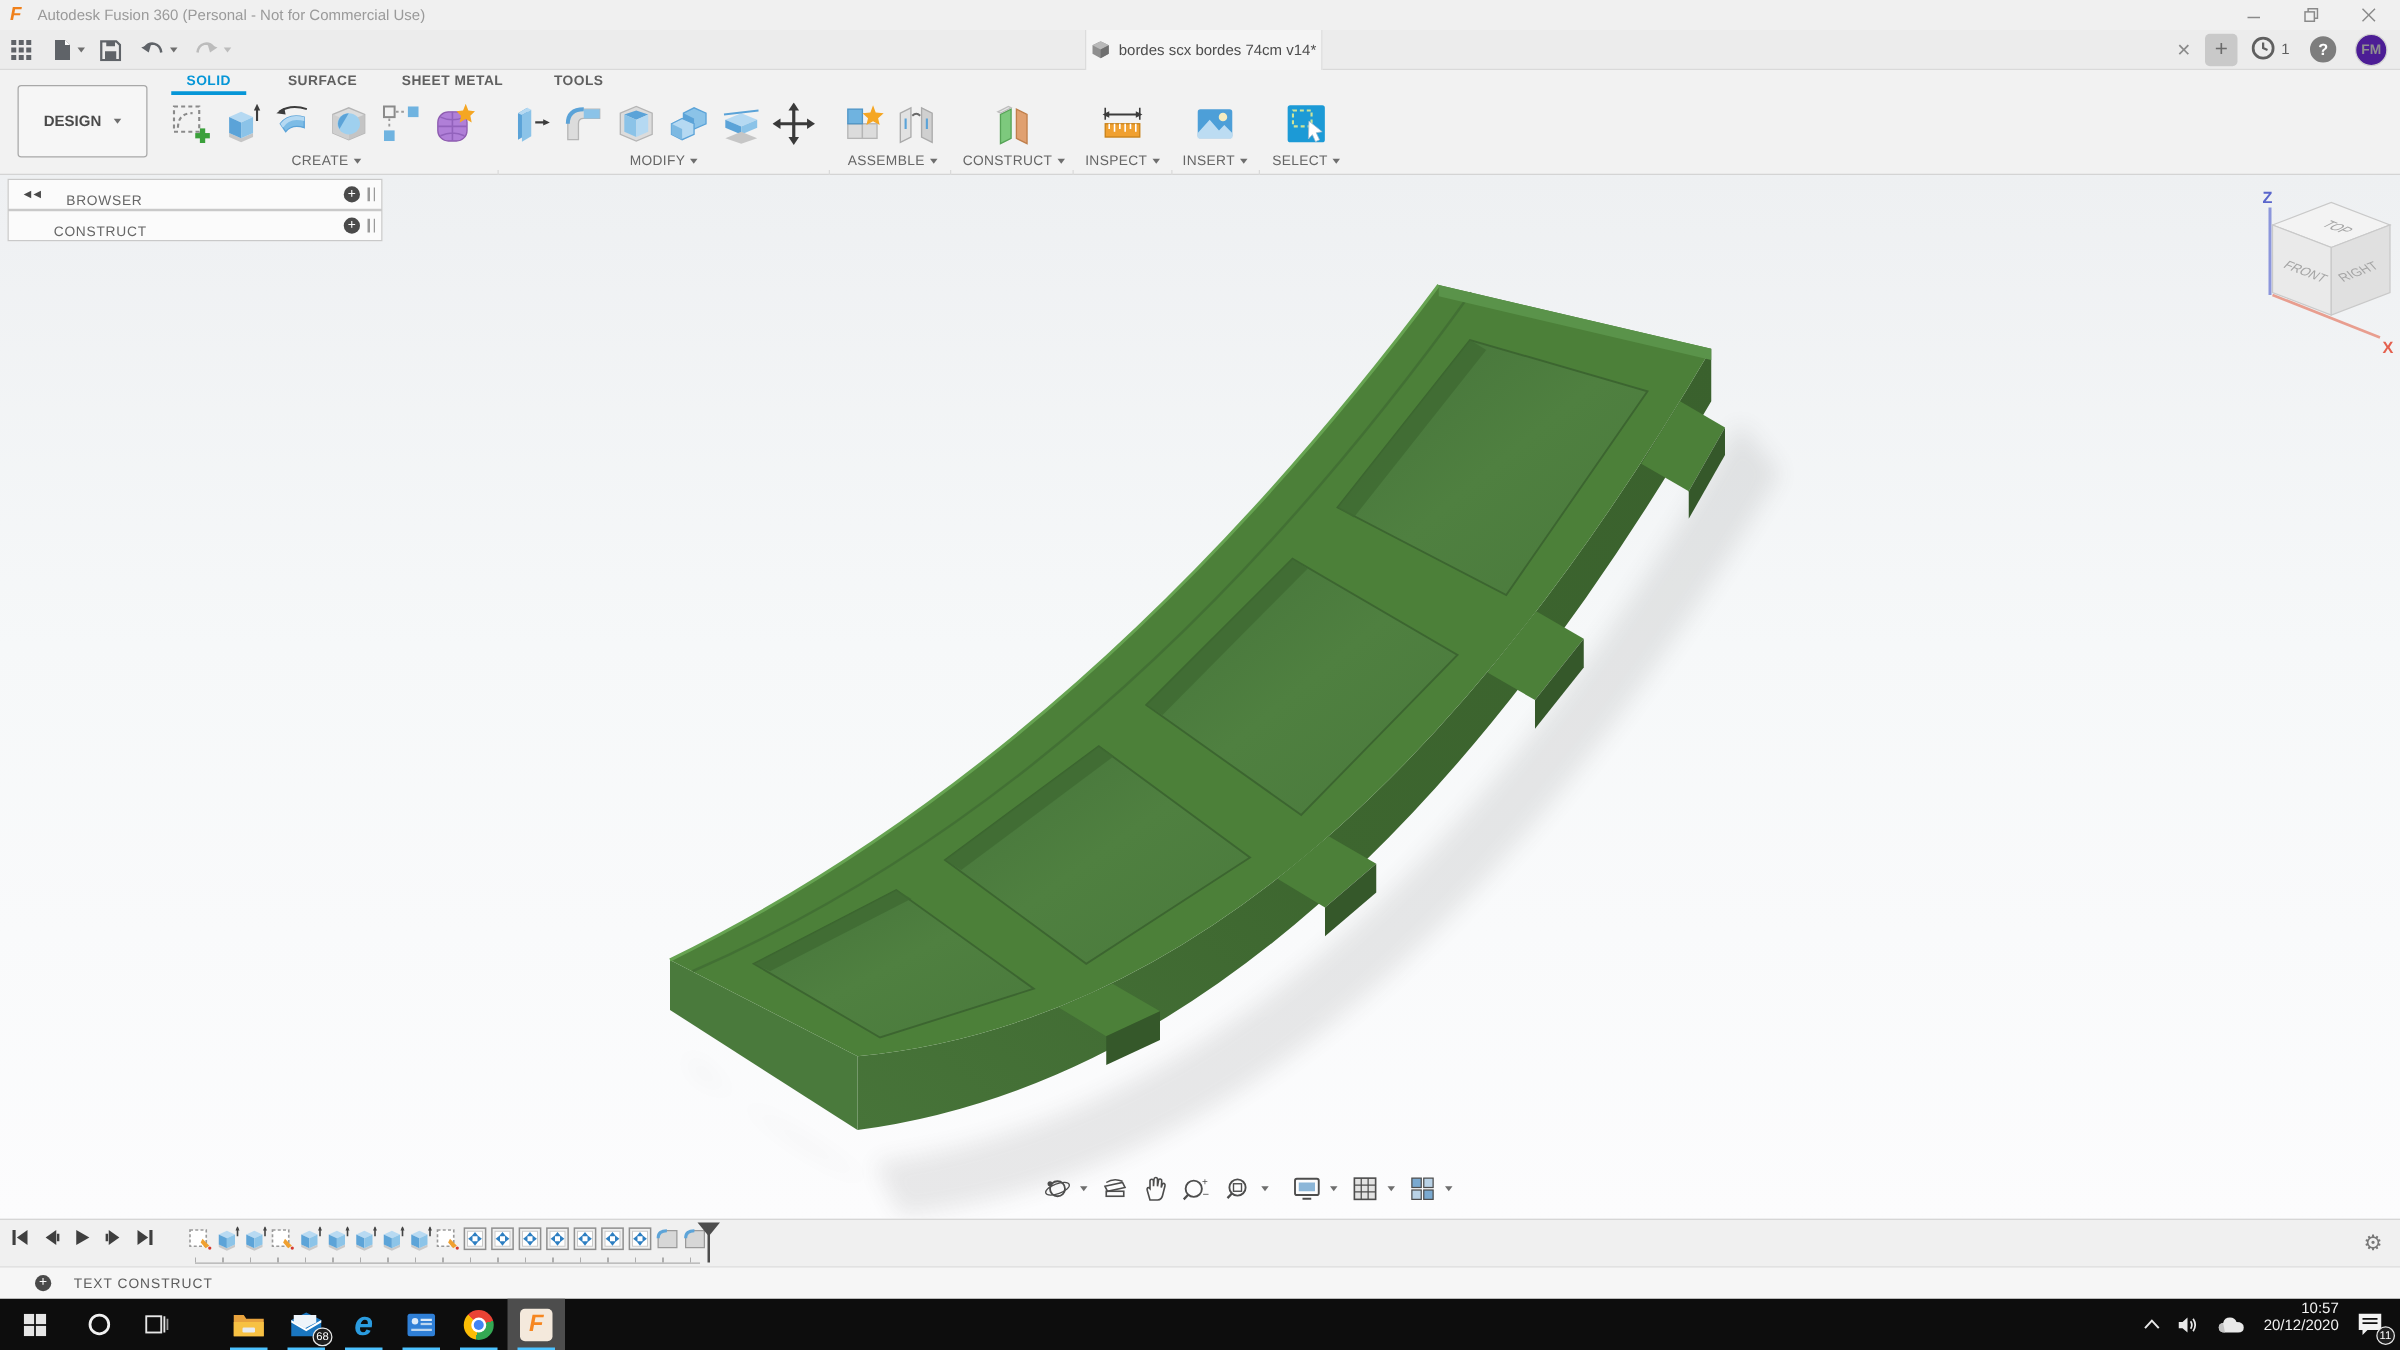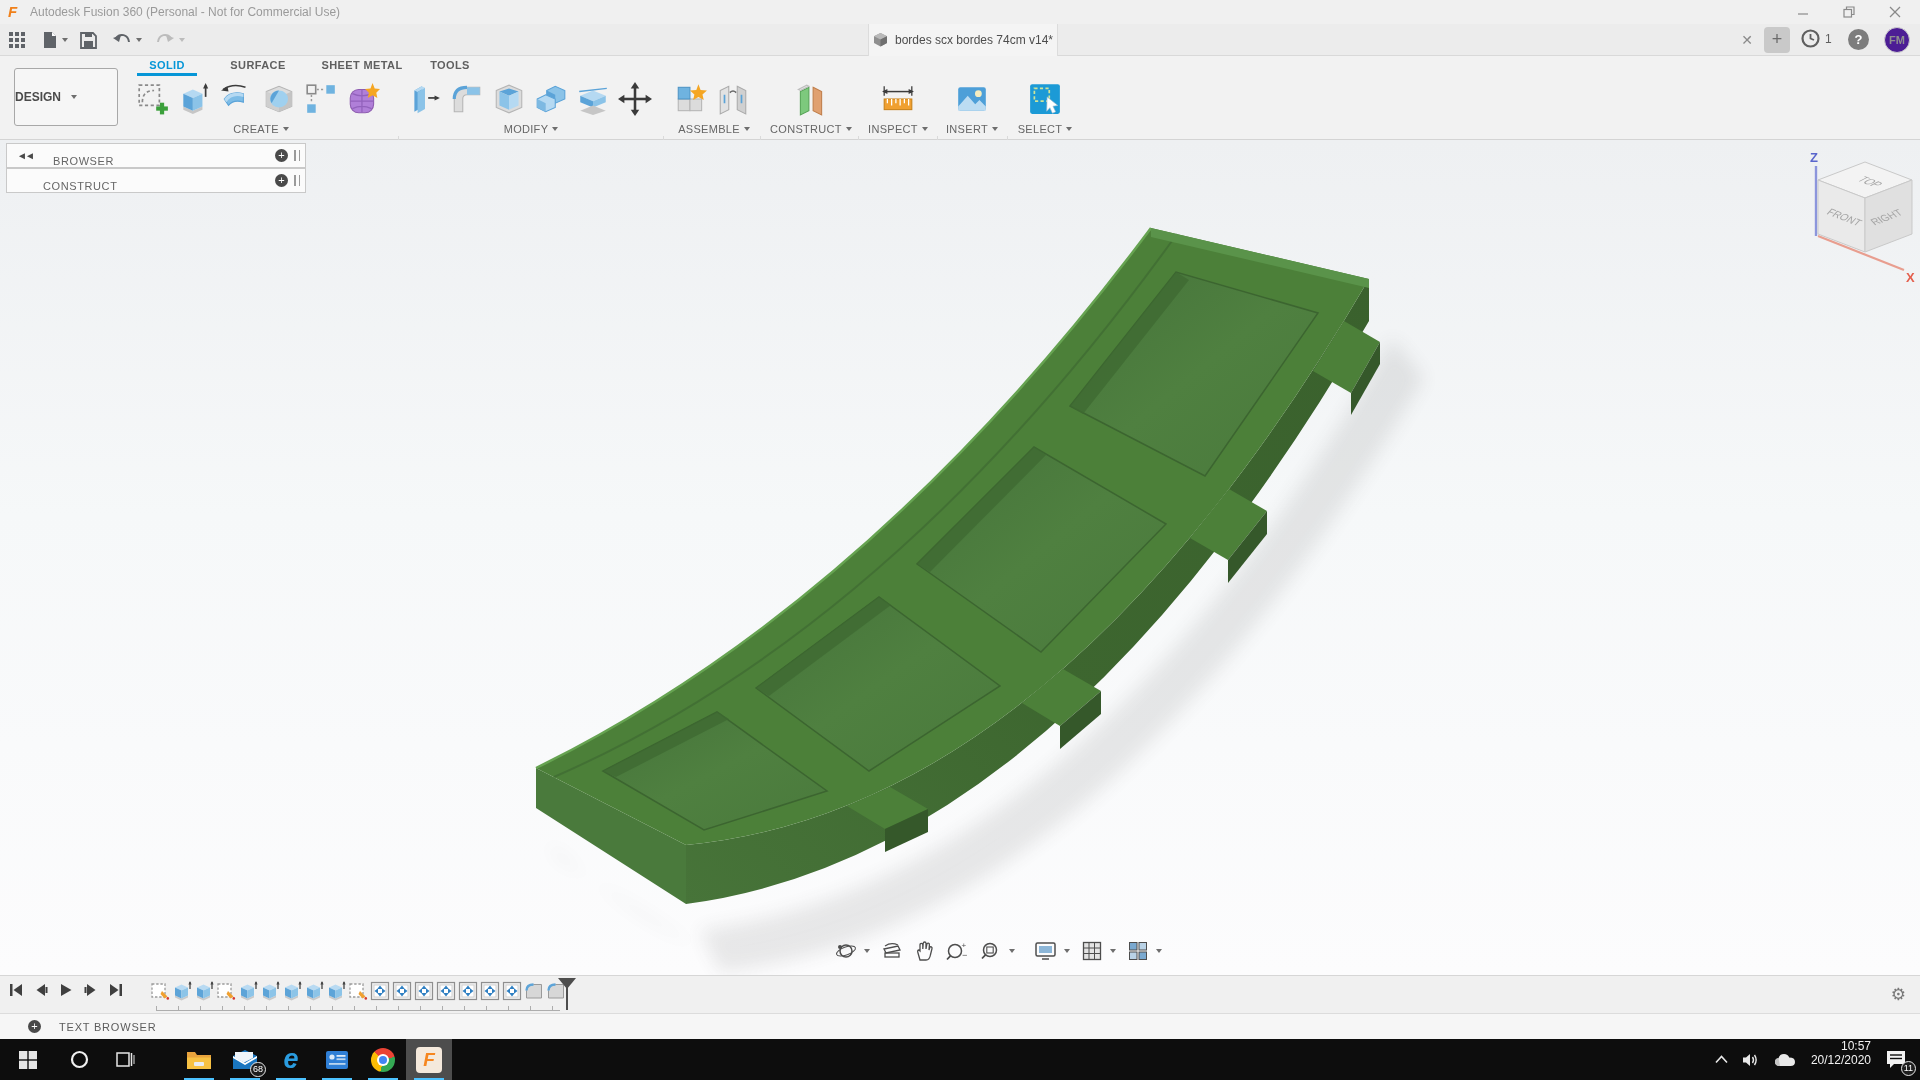--- a/index.html
+++ b/index.html
@@ -29,21 +29,21 @@
     color:#6b6b6b; font-size:18px; text-align:center; line-height:25px; }
   #jobs { position:absolute; left:1801px; top:5px; display:flex; align-items:center; gap:5px; color:#5f5f5f; font-size:12px; }
   #help-btn { position:absolute; left:1848px; top:5px; width:21px; height:21px; border-radius:50%; background:#7d7d7d;
     color:#fff; font-size:13px; font-weight:bold; text-align:center; line-height:21px; }
   #avatar { position:absolute; left:1884px; top:3px; width:26px; height:26px; border-radius:50%; background:#4c1d95;
     border:1px solid #d0d0d0; color:#8f8f8f; font-size:11px; font-weight:bold; text-align:center; line-height:24px; }
 
   
   #ribbon { position:absolute; left:0; top:56px; width:1920px; height:84px; background:#f2f2f2; border-bottom:1px solid #d4d4d4; }
   #design-btn { position:absolute; left:14px; top:12px; width:104px; height:58px; border:1px solid #a8a8a8; border-radius:3px;
-    display:flex; align-items:center; gap:6px; font-size:12px; font-weight:bold; color:#4a4a4a; background:#f6f6f6; }
+    display:flex; align-items:center; justify-content:center; gap:6px; font-size:12px; font-weight:bold; color:#4a4a4a; background:#f6f6f6; }
   .rtabs { position:absolute; left:137px; top:0; height:20px; display:flex; }
   .rtab { font-size:11px; font-weight:bold; color:#5f5f5f; letter-spacing:.4px; padding:3px 0 2px 0; text-align:center; }
   .rtab.active { color:#0696d7; border-bottom:3px solid #0696d7; }
   .group { position:absolute; top:22px; height:60px; }
   .group .icons { display:flex; align-items:flex-start; height:44px; }
   .gicon { width:42px; height:42px; display:flex; align-items:center; justify-content:center; }
   .glabel { display:flex; align-items:center; justify-content:center; font-size:11px; color:#666; letter-spacing:.3px; margin-top:1px; }
   .gsep { position:absolute; top:80px; height:48px; width:1px; background:#dadada; }
 
   
@@ -192,21 +192,21 @@
 <div id="ribbon">
   <div id="design-btn">
     <span>DESIGN</span>
     <span class="caret"></span>
   </div>
 
   <div class="rtabs">
     <div class="rtab active" style="width:60px">SOLID</div>
     <div class="rtab" style="width:62px;margin-left:30px">SURFACE</div>
     <div class="rtab" style="width:82px;margin-left:32px">SHEET METAL</div>
-    <div class="rtab" style="width:48px;margin-left:23px">TOOLS</div>
+    <div class="rtab" style="width:48px;margin-left:36px">TOOLS</div>
   </div>
 
   <div class="group" style="left:132px;width:258px">
     <div class="icons">
       <div class="gicon">
         <svg width="34" height="34" viewBox="0 0 32 32">
           <rect x="3" y="3" width="19" height="19" fill="none" stroke="#8a8a8a" stroke-width="1.6" stroke-dasharray="3 2.4"></rect>
           <path d="M6 19 Q6 8 17 8" fill="none" stroke="#8a8a8a" stroke-width="1.6" stroke-dasharray="3 2.4"></path>
           <rect x="19" y="23" width="11" height="4" fill="#3ba03b"></rect>
             <rect x="22.5" y="19.5" width="4" height="11" fill="#3ba03b"></rect>
@@ -705,21 +705,21 @@
         </svg></div>
     </div>
   <div id="ops-rail"></div>
   <div id="tl-marker-handle"></div>
   <div id="tl-marker-line"></div>
   <div id="tl-gear">⚙</div>
 </div>
 
 <div id="textcmd">
   <span class="pluscircle">+</span>
-  <span class="plabel">TEXT BROWSER</span>
+  <span class="plabel">TEXT CONSTRUCT</span>
 </div>
 
 <div id="taskbar">
   <div id="start-btn">
     <svg width="18" height="18" viewBox="0 0 18 18" fill="#e6e6e6">
       <rect x="0" y="0" width="8.3" height="8.3"></rect>
         <rect x="9.7" y="0" width="8.3" height="8.3"></rect>
       <rect x="0" y="9.7" width="8.3" height="8.3"></rect>
         <rect x="9.7" y="9.7" width="8.3" height="8.3"></rect>
     </svg>

